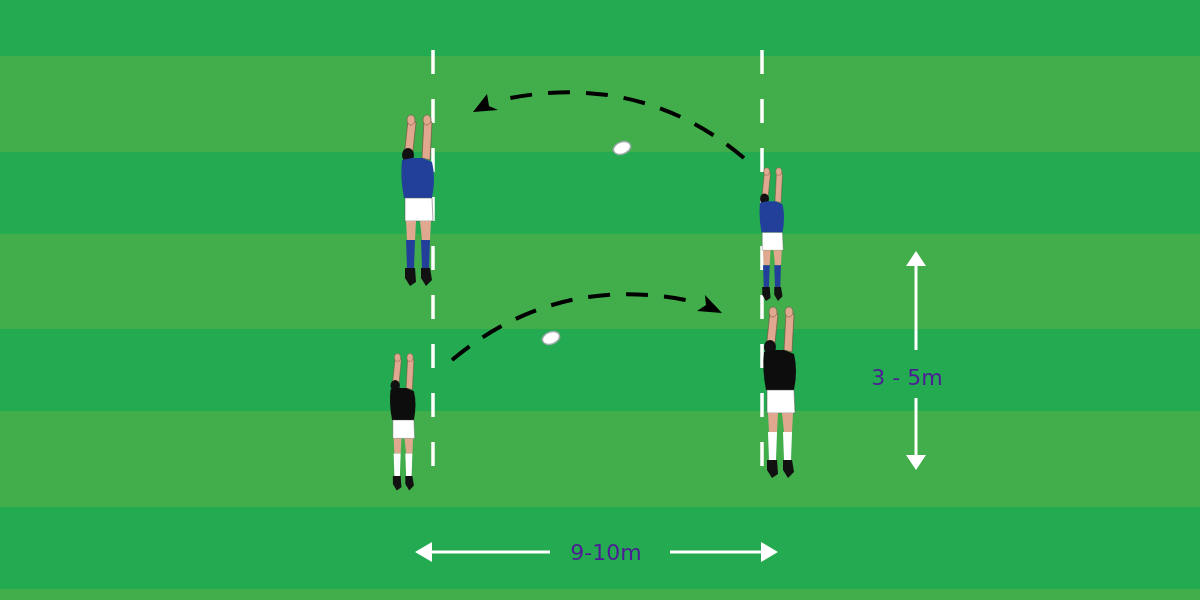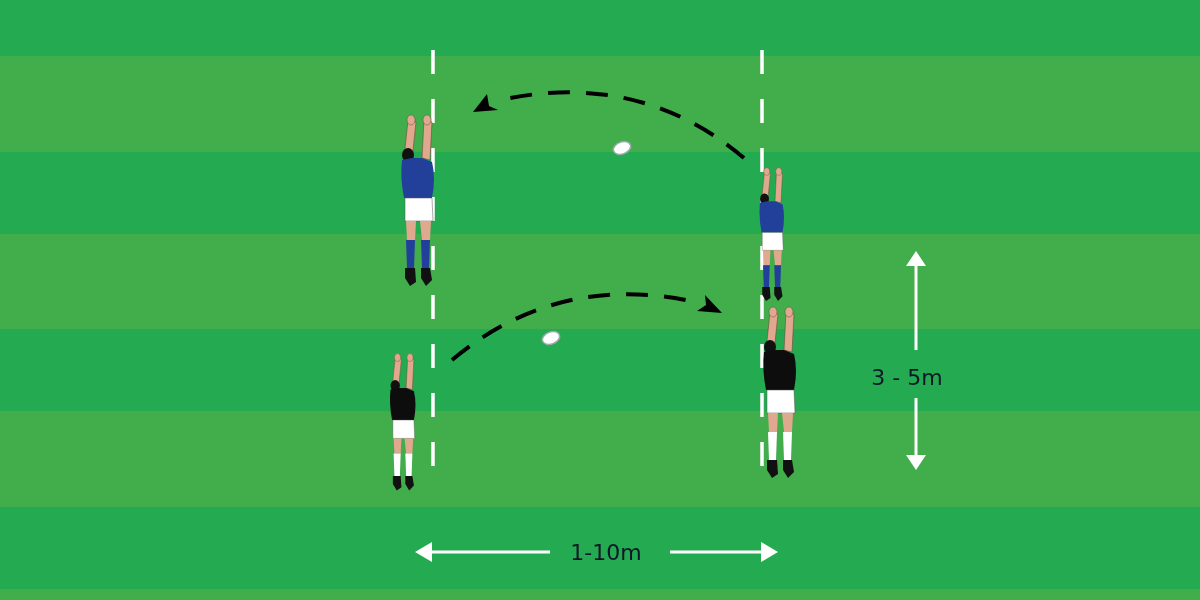--- a/index.html
+++ b/index.html
@@ -1,20 +1,20 @@
 <!DOCTYPE html>
 <html><head>
 <meta charset="utf-8">
 <style>
   html,body{margin:0;padding:0;}
   body{width:1200px;height:600px;overflow:hidden;background:#24aa50;font-family:"Liberation Sans",sans-serif;}
   #field{position:relative;width:1200px;height:600px;}
   .stripe{position:absolute;left:0;width:1200px;}
   svg{position:absolute;left:0;top:0;}
-  .label{position:absolute;color:#0f172a;font-family:"DejaVu Sans",sans-serif;font-size:22px;white-space:nowrap;transform:translate(-50%,-50%);}
+  .label{position:absolute;color:#4c1d95;font-family:"DejaVu Sans",sans-serif;font-size:22px;white-space:nowrap;transform:translate(-50%,-50%);}
 </style>
 </head>
 <body>
 
 <div id="field">
   <div id="stripes">
       <div class="stripe" style="top: 0px; height: 56px; background: rgb(36, 170, 80);"></div>
       <div class="stripe" style="top: 56px; height: 96px; background: rgb(65, 173, 75);"></div>
       <div class="stripe" style="top: 152px; height: 82px; background: rgb(36, 170, 80);"></div>
       <div class="stripe" style="top: 234px; height: 95px; background: rgb(65, 173, 75);"></div>
@@ -86,14 +86,14 @@
     <line x1="916" y1="398" x2="916" y2="460" stroke="#fff" stroke-width="3"></line>
     <polygon points="916,470 906,455 926,455" fill="#fff"></polygon>
 
     <line x1="428" y1="552" x2="550" y2="552" stroke="#fff" stroke-width="3"></line>
     <polygon points="415,552 432,542 432,562" fill="#fff"></polygon>
     <line x1="670" y1="552" x2="765" y2="552" stroke="#fff" stroke-width="3"></line>
     <polygon points="778,552 761,542 761,562" fill="#fff"></polygon>
   </svg>
 
   <div class="label" style="left:907px;top:377px;">3 - 5m</div>
-  <div class="label" style="left:606px;top:552px;">1-10m</div>
+  <div class="label" style="left:606px;top:552px;">9-10m</div>
 </div>
 
 </body></html>

